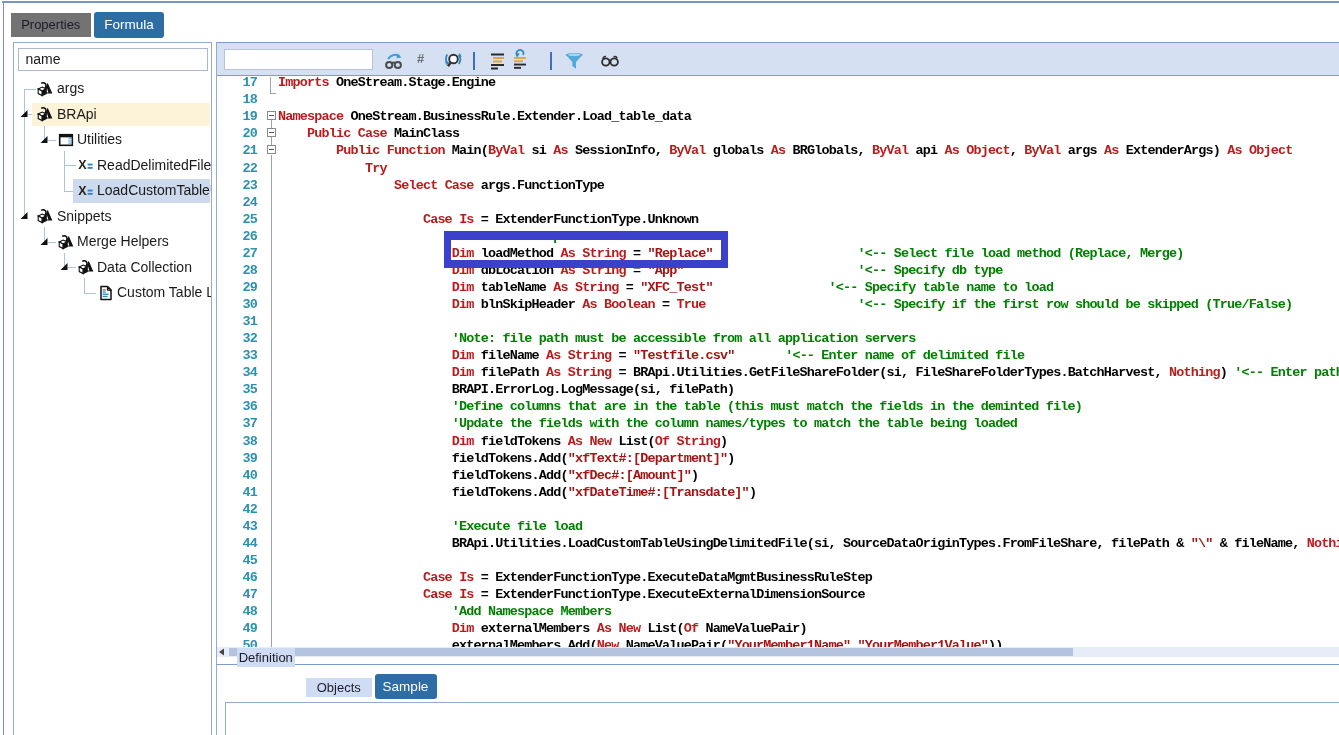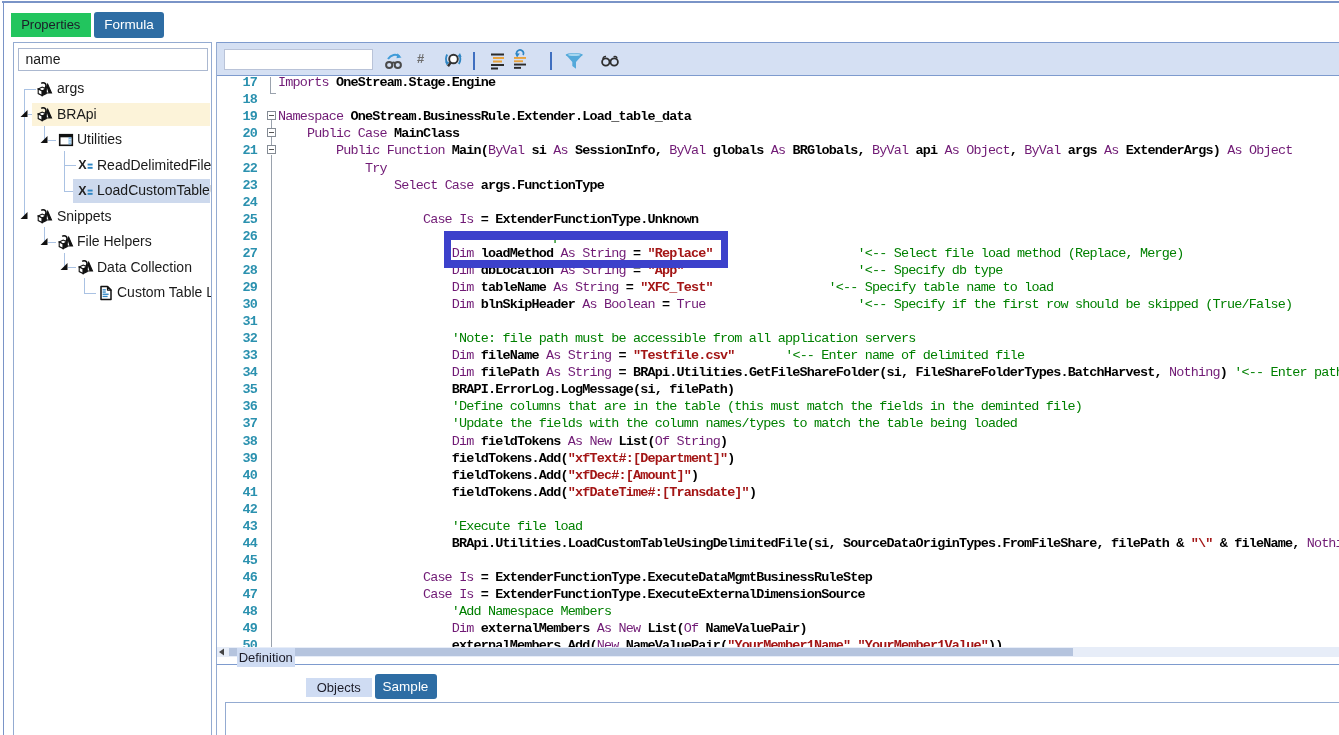--- a/index.html
+++ b/index.html
@@ -1,32 +1,32 @@
 <!DOCTYPE html>
 <html><head><meta charset="utf-8"><style>
 * {margin:0;padding:0;box-sizing:border-box}
 html,body {width:1339px;height:735px;overflow:hidden;background:#fff;
   font-family:"Liberation Sans",sans-serif}
 #win {position:absolute;left:0;top:0;width:1339px;height:735px}
 .mono {font-family:"Liberation Mono",monospace;font-weight:700;font-size:13.45px;letter-spacing:-0.82px;line-height:17.06px;white-space:pre}
-.k {color:#701a75;font-weight:400}
+.k {color:#b91c1c;font-weight:700}
 .s {color:#a31515;font-weight:700}
-.c {color:#008000;font-weight:400}
+.c {color:#008000;font-weight:700}
 .tl {position:absolute;background:#aac2e3}
 .ti {position:absolute}
 .tt {position:absolute;font-size:14px;line-height:25.5px;color:#1a1a1a;white-space:pre}
 .fb {position:absolute;width:9px;height:9px;background:#fff;border:1px solid #848b94}
 .tab {position:absolute;text-align:center;color:#1c1c28}
 </style></head><body>
 <div id="win">
 
   <div style="position:absolute;left:2px;top:1px;width:1337px;height:1.5px;background:#7a94c7"></div>
   <div style="position:absolute;left:2.5px;top:1px;width:1.5px;height:734px;background:#7a94c7"></div>
 
-  <div class="tab" style="left:11px;top:12.5px;width:79.5px;height:24px;background:#22c55e;font-size:13px;line-height:24px">Properties</div>
+  <div class="tab" style="left:11px;top:12.5px;width:79.5px;height:24px;background:#737373;font-size:13px;line-height:24px">Properties</div>
   <div class="tab" style="left:94px;top:11.5px;width:70px;height:26px;background:#2e6da4;border-radius:3px;font-size:13.5px;line-height:26px;color:#fff">Formula</div>
 
   <div style="position:absolute;left:13px;top:42px;width:198.5px;height:693px;background:#fff;border:1px solid #94abd1;border-bottom:none">
     <div style="position:absolute;left:3.5px;top:5px;width:190px;height:22.5px;background:#fff;border:1px solid #abb8d0"></div>
     <div style="position:absolute;left:11.5px;top:5px;font-size:14px;line-height:22.5px;color:#1a1a1a">name</div>
   </div>
   <div style="position:absolute;left:0px;top:0px;width:211px;height:735px;overflow:hidden">
     <div class="tl" style="left:23.5px;top:88.75px;width:1px;height:127.5px"></div>
       <div class="tl" style="left:23.5px;top:88.75px;width:12.5px;height:1px"></div>
       <div class="tl" style="left:43.5px;top:125.25px;width:1px;height:14.5px"></div>
@@ -104,21 +104,21 @@
         <polygon points="7.5,0 7.5,7 0.5,7" fill="#111"></polygon>
       </svg>
       <svg class="ti" style="left:58px;top:233.75px" width="16" height="16" viewBox="0 0 16 16">
         <circle cx="6" cy="4.7" r="3" fill="none" stroke="#111" stroke-width="1.5" stroke-dasharray="14 4.9" stroke-dashoffset="7"></circle>
         <polygon points="10.7,3.2 14.5,12 7.2,12" fill="#fff" stroke="#111" stroke-width="1.1"></polygon>
         <path d="M10.7,3.2 L14.5,12 L11.5,12 L9.6,5.9 Z" fill="#111"></path>
         <polygon points="1.2,8 5.2,6 9.2,8 5.2,10" fill="#fff" stroke="#111" stroke-width="1.1"></polygon>
         <polygon points="1.2,8 1.2,12.6 5.2,14.6 5.2,10" fill="#fff" stroke="#111" stroke-width="1.1"></polygon>
         <polygon points="9.2,8 9.2,12.6 5.2,14.6 5.2,10" fill="#111" stroke="#111" stroke-width="1.1"></polygon>
       </svg>
-      <div class="tt" style="left:77px;top:229.0px">File Helpers</div>
+      <div class="tt" style="left:77px;top:229.0px">Merge Helpers</div>
       <svg style="position:absolute;left:60px;top:263.25px" width="8" height="8" viewBox="0 0 8 8">
         <polygon points="7.5,0 7.5,7 0.5,7" fill="#111"></polygon>
       </svg>
       <svg class="ti" style="left:78px;top:259.25px" width="16" height="16" viewBox="0 0 16 16">
         <circle cx="6" cy="4.7" r="3" fill="none" stroke="#111" stroke-width="1.5" stroke-dasharray="14 4.9" stroke-dashoffset="7"></circle>
         <polygon points="10.7,3.2 14.5,12 7.2,12" fill="#fff" stroke="#111" stroke-width="1.1"></polygon>
         <path d="M10.7,3.2 L14.5,12 L11.5,12 L9.6,5.9 Z" fill="#111"></path>
         <polygon points="1.2,8 5.2,6 9.2,8 5.2,10" fill="#fff" stroke="#111" stroke-width="1.1"></polygon>
         <polygon points="1.2,8 1.2,12.6 5.2,14.6 5.2,10" fill="#fff" stroke="#111" stroke-width="1.1"></polygon>
         <polygon points="9.2,8 9.2,12.6 5.2,14.6 5.2,10" fill="#111" stroke="#111" stroke-width="1.1"></polygon>

